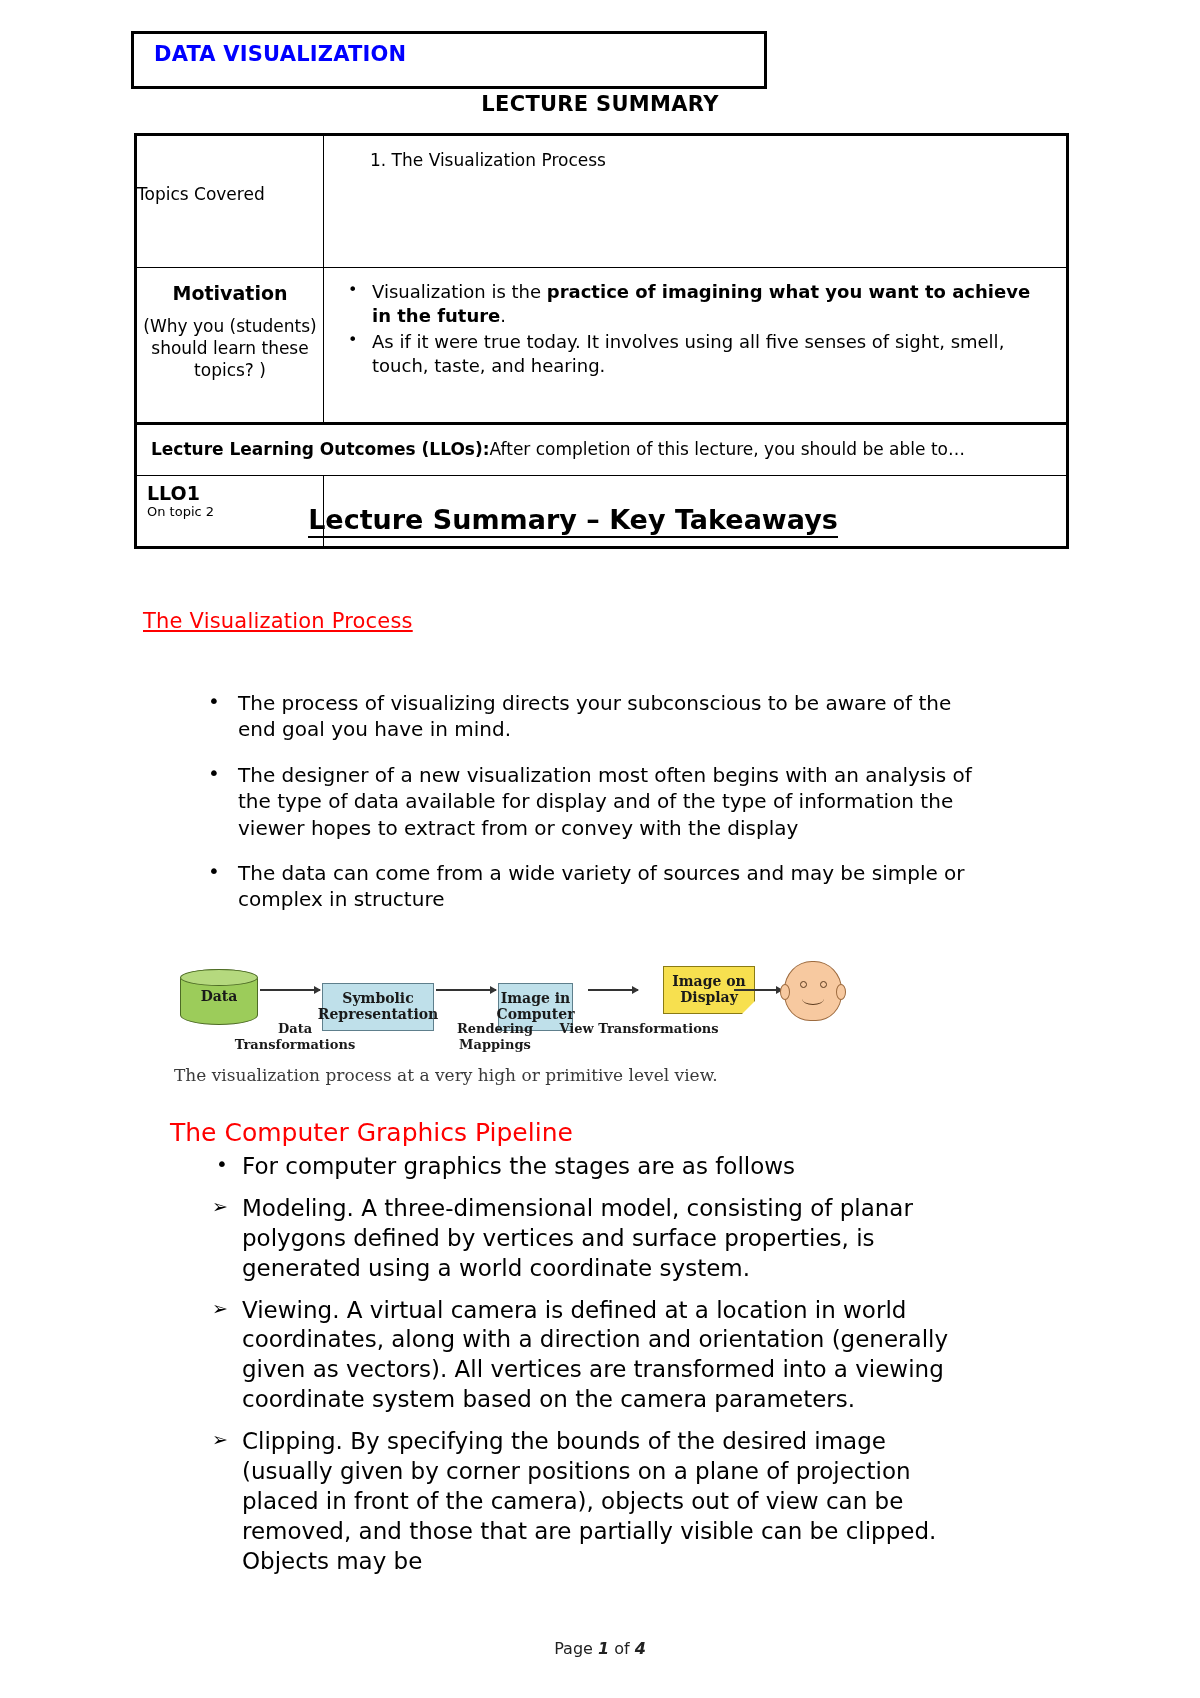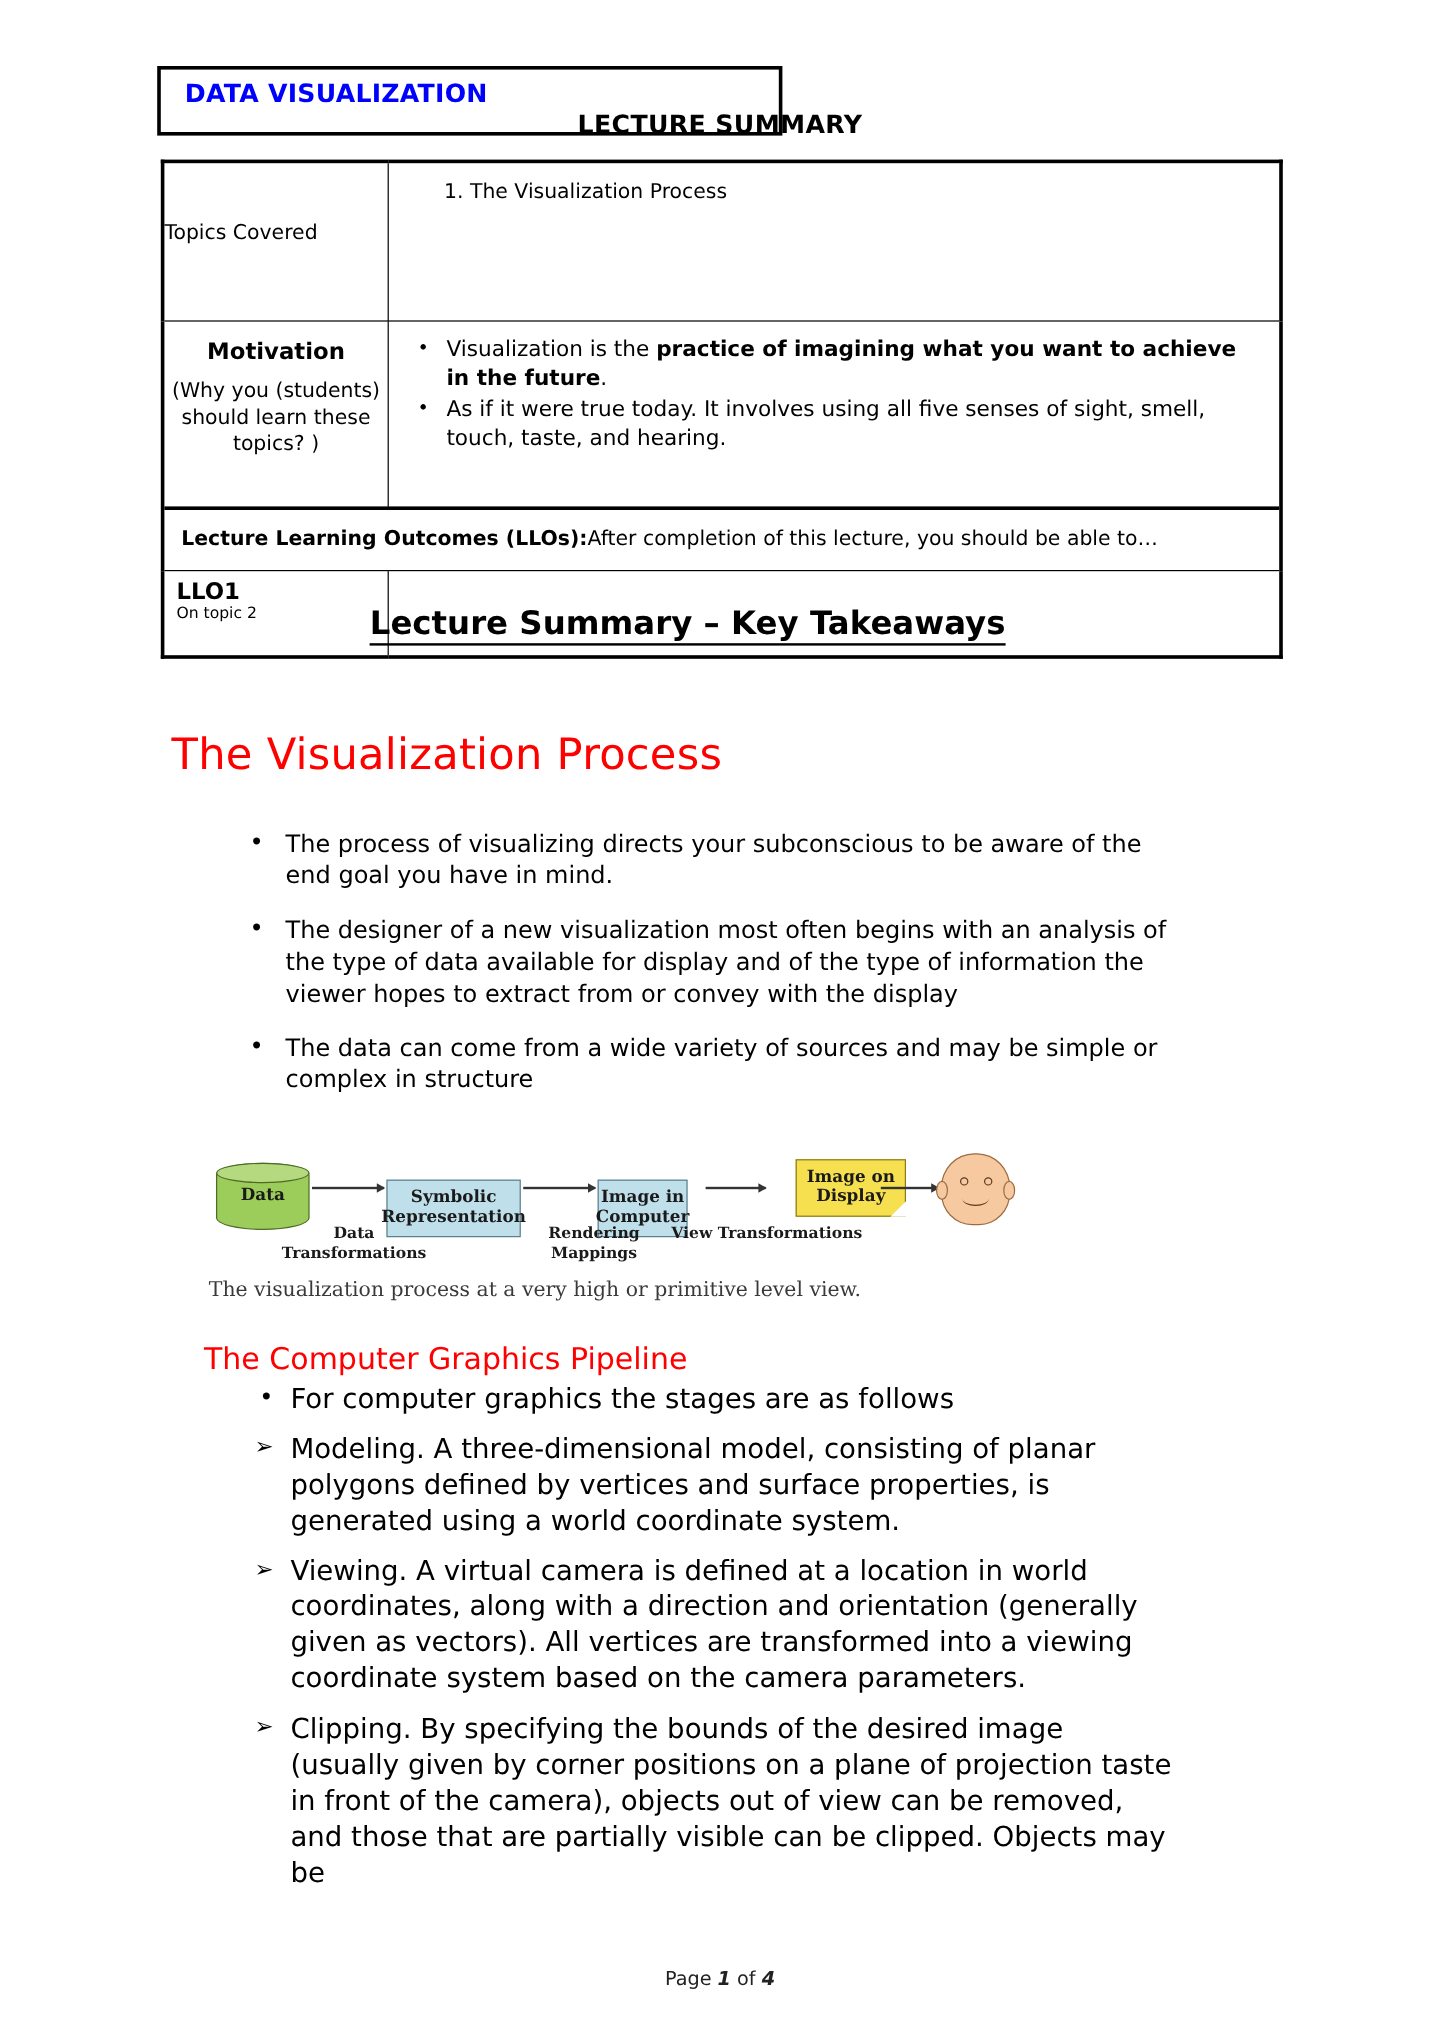--- a/index.html
+++ b/index.html
@@ -21,26 +21,25 @@
     height: 1698px;
     box-sizing: border-box;
     padding: 0;
   }
 
   
   .title-box {
     position: absolute;
     left: 131px;
     top: 31px;
-    width: 521px;
+    width: 636px;
     height: 58px;
     border: 3px solid #000;
     box-sizing: border-box;
     background: #fff;
-    margin-top: 24px;
   }
   .title-box .course-title {
     font-family: "DejaVu Sans", sans-serif;
     font-weight: bold;
     font-size: 21px;
     color: #0000ff;
     letter-spacing: 0.2px;
     padding: 8px 0 0 20px;
   }
   .lecture-summary {
@@ -155,22 +154,23 @@
     border-bottom: 2px solid #000;
     padding-bottom: 1px;
   }
 
   
   .h-red-1 {
     position: absolute;
     left: 143px;
     top: 609px;
     color: #ff0000;
-    font-size: 36px;
+    font-size: 21px;
     letter-spacing: 0.2px;
+    text-decoration: underline;
   }
   .h-red-2 {
     position: absolute;
     left: 170px;
     top: 1118px;
     color: #ff0000;
     font-size: 25px;
   }
 
   
@@ -443,20 +443,20 @@
     <div class="fig-sublabel s2">Rendering Mappings</div>
     <div class="fig-sublabel s3">View Transformations</div>
   </div>
   <div class="fig-caption">The visualization process at a very high or primitive level view.</div>
 
   <div class="h-red-2">The Computer Graphics Pipeline</div>
   <ul class="list-2">
     <li class="dot"><span class="mk">•</span><span>For computer graphics the stages are as follows</span></li>
     <li><span class="mk">➢</span><span>Modeling. A three-dimensional model, consisting of planar polygons defined by vertices and surface properties, is generated using a world coordinate system.</span></li>
     <li><span class="mk">➢</span><span>Viewing. A virtual camera is defined at a location in world coordinates, along with a direction and orientation (generally given as vectors). All vertices are transformed into a viewing coordinate system based on the camera parameters.</span></li>
-    <li><span class="mk">➢</span><span>Clipping. By specifying the bounds of the desired image (usually given by corner positions on a plane of projection taste in front of the camera), objects out of view can be removed, and those that are partially visible can be clipped. Objects may be</span></li>
+    <li><span class="mk">➢</span><span>Clipping. By specifying the bounds of the desired image (usually given by corner positions on a plane of projection placed in front of the camera), objects out of view can be removed, and those that are partially visible can be clipped. Objects may be</span></li>
   </ul>
 
   <div class="footer">
     <span>Page </span><i>1</i><span> of </span><i>4</i>
   </div>
 
 </div>
 
 </body></html>

